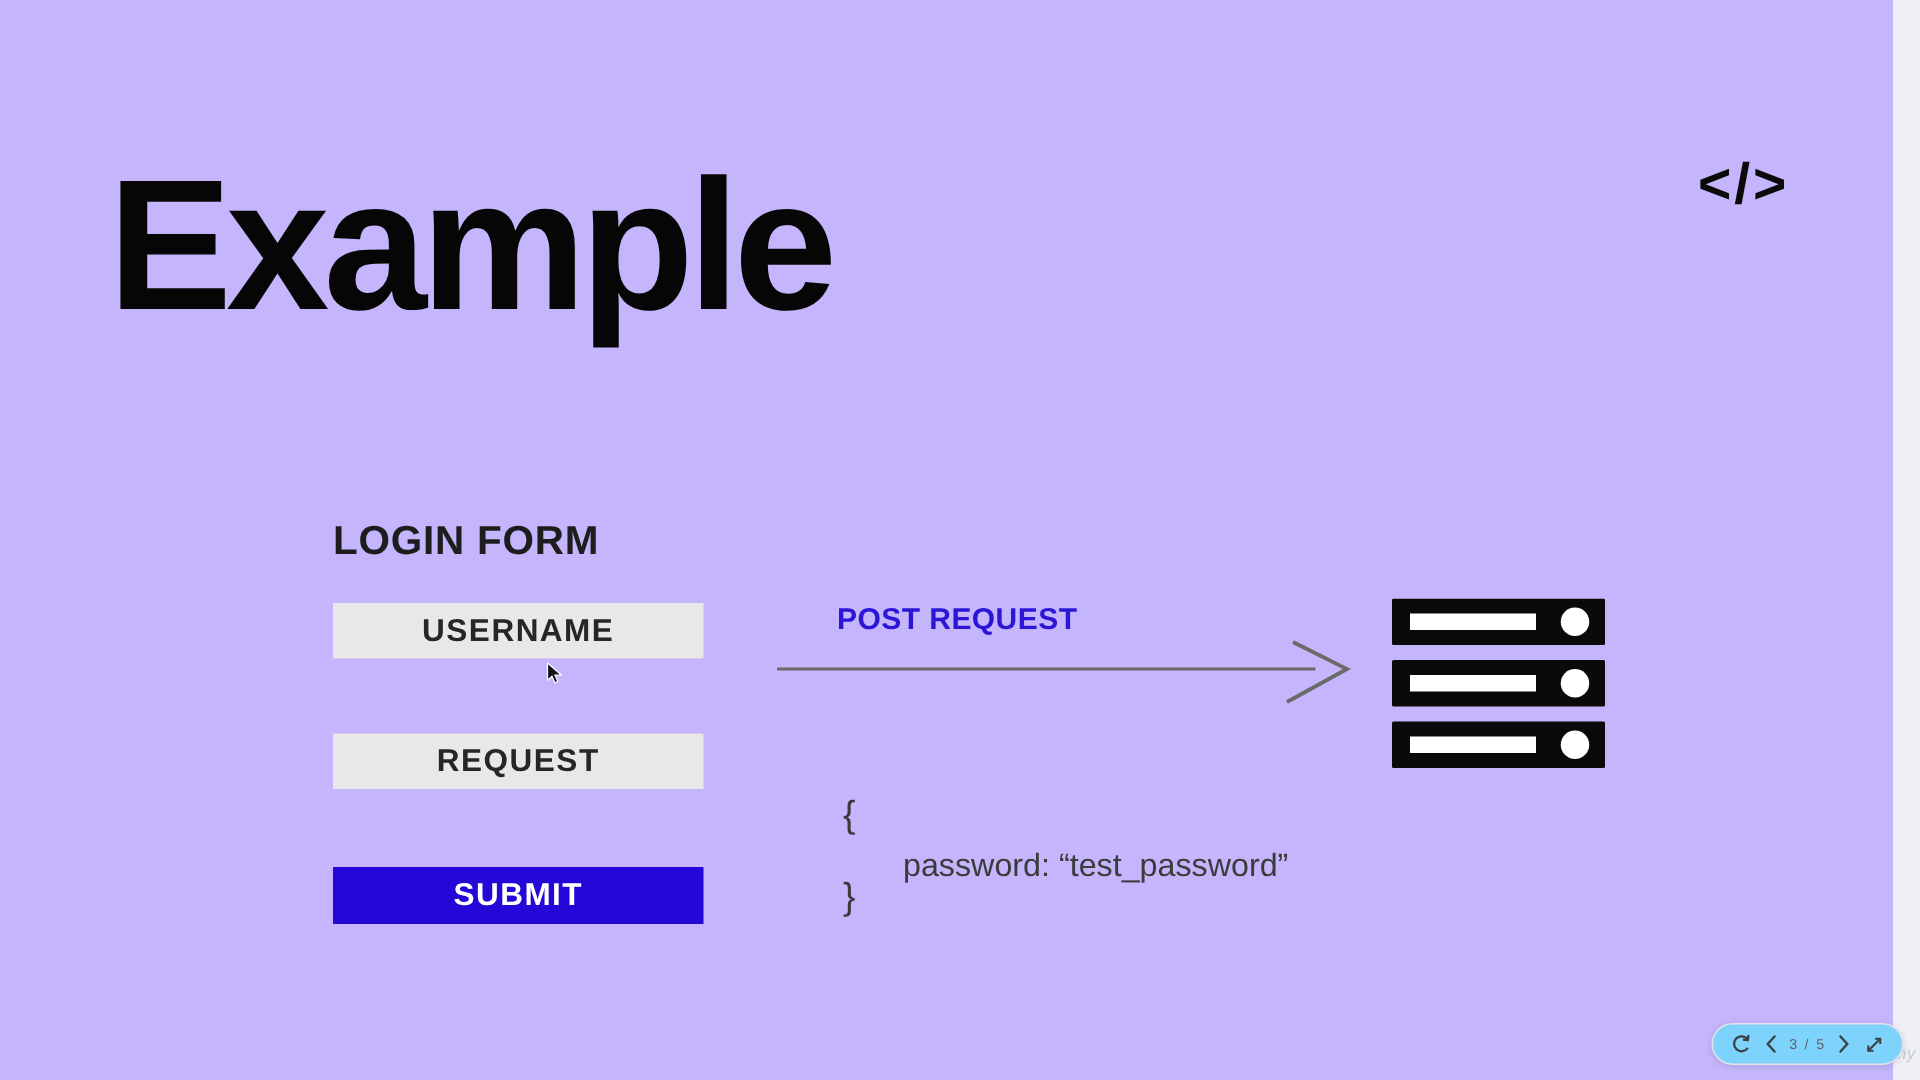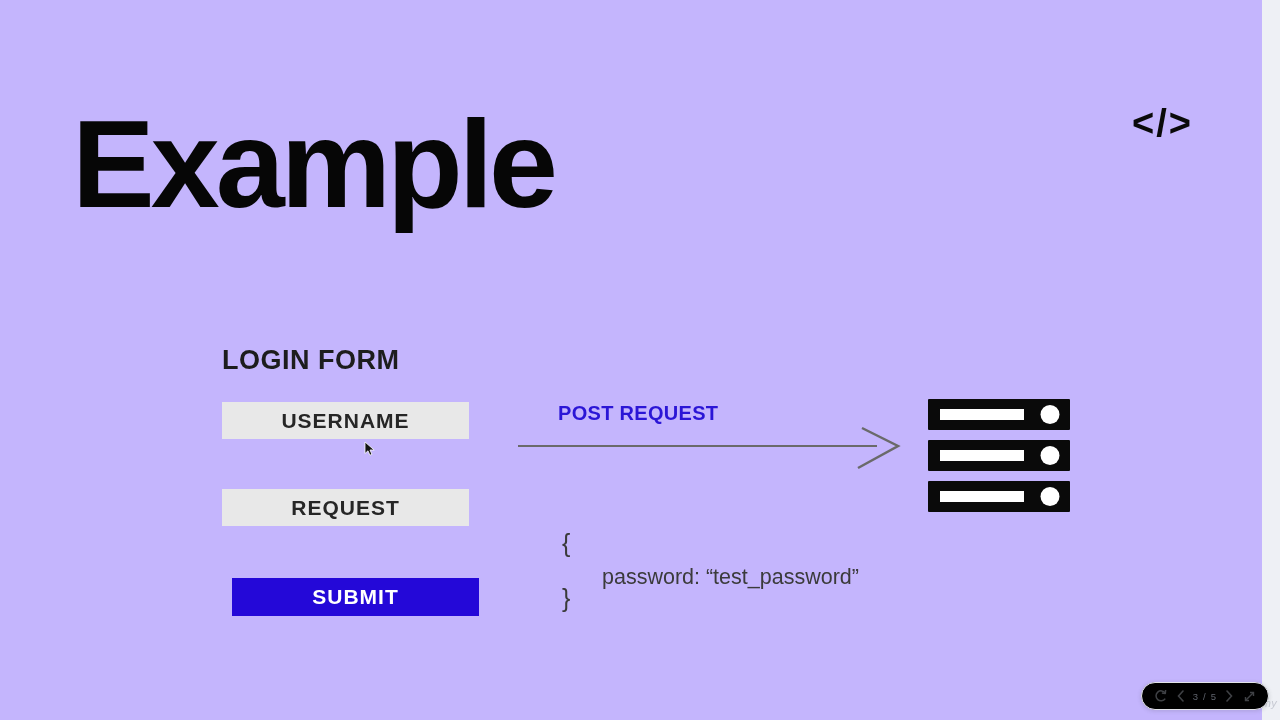--- a/index.html
+++ b/index.html
@@ -39,21 +39,20 @@
   }
   .field-username { top: 402px; }
   .field-password { top: 489px; }
 
   .submit-btn {
     position: absolute; left: 222px; top: 578px; width: 247px; height: 38px;
     background: #2408d8; border: none;
     display: flex; align-items: center; justify-content: center;
     font-size: 21px; font-weight: bold; letter-spacing: 1px; color: #ffffff;
     font-family: "Liberation Sans", sans-serif;
-    margin-left: 10px;
   }
 
   .post-label {
     position: absolute; left: 558px; top: 402px; width: 280px;
     font-size: 20px; font-weight: bold;
     letter-spacing: 0.3px; color: #2b16d6;
   }
 
   .arrow-svg { position: absolute; left: 515px; top: 418px; }
   .server-svg { position: absolute; left: 928px; top: 399px; }
@@ -74,21 +73,21 @@
   .cursor-svg { position: absolute; left: 364px; top: 441px; z-index: 3; }
 
   .watermark {
     position: absolute; left: 1218px; top: 695px; z-index: 4;
     display: flex; align-items: center; gap: 2px;
     color: #c6c9d2; font-size: 11px; font-style: italic; letter-spacing: 0.5px;
   }
 
   .player-pill {
     position: absolute; left: 1141px; top: 682px; width: 128px; height: 28px;
-    background: #000000; border: 1px solid #e3e4e9; border-radius: 14px;
+    background: #7dd3fc; border: 1px solid #e3e4e9; border-radius: 14px;
     box-shadow: 0 1px 4px rgba(60,64,67,0.18);
     display: flex; align-items: center; justify-content: space-between;
     padding: 0 10px; z-index: 5;
   }
   .pill-btn {
     width: 18px; height: 18px; padding: 0; margin: 0;
     background: transparent; border: none; cursor: pointer;
     display: flex; align-items: center; justify-content: center;
   }
   .page-indicator {

